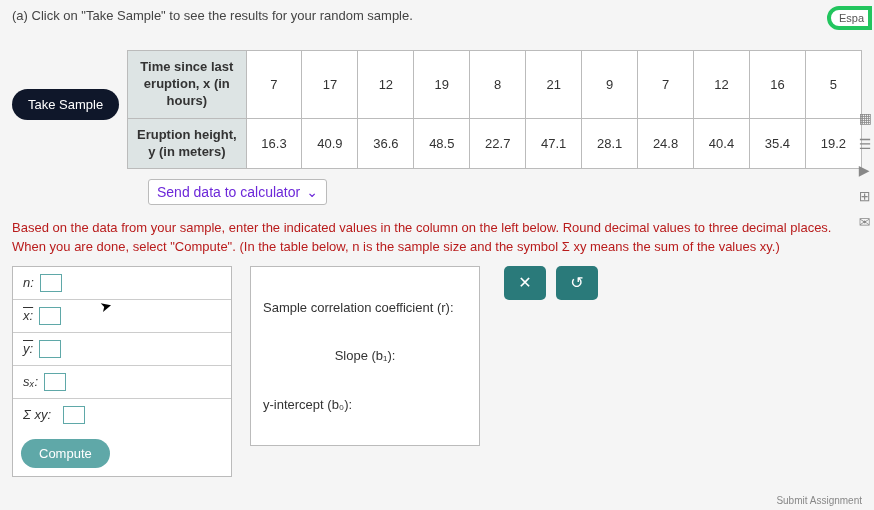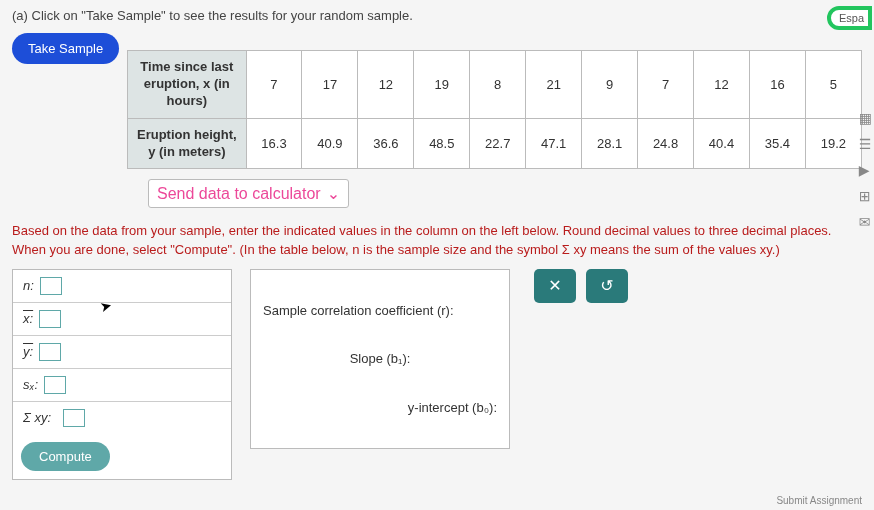--- a/index.html
+++ b/index.html
@@ -24,27 +24,28 @@
     font-size: 13px;
     color: #444;
     margin-bottom: 10px;
   }
   .top-area {
     display: flex;
     gap: 8px;
     align-items: flex-start;
   }
   .take-sample-btn {
-    background: #1d4ed8;
+    background: #0f172a;
     color: white;
     border: none;
     border-radius: 16px;
     padding: 8px 16px;
     font-size: 13px;
     cursor: pointer;
+    margin-top: 56px;
     white-space: nowrap;
   }
   .data-table {
     border-collapse: collapse;
     background: white;
     flex: 1;
     margin-top: 17px;
   }
   .data-table th, .data-table td {
     border: 1px solid #bbb;
@@ -60,22 +61,22 @@
     line-height: 1.3;
   }
   .data-table th.row-header.xy {
     font-style: italic;
   }
   .data-table td { width: 52px; }
   .send-link {
     display: inline-flex;
     align-items: center;
     gap: 6px;
-    color: #ec4899;
-    font-size: 16px;
+    color: #6d28d9;
+    font-size: 14px;
     margin-left: 136px;
     margin-top: 10px;
     cursor: pointer;
     border: 1px solid #bbb;
     background: white;
     padding: 4px 8px;
     border-radius: 3px;
   }
   .instruction {
     font-size: 13px;
@@ -117,21 +118,21 @@
     border: none;
     border-radius: 16px;
     padding: 7px 18px;
     font-size: 13px;
     margin: 8px;
     cursor: pointer;
   }
   .results-col {
     border: 1px solid #bbb;
     background: white;
-    width: 260px;
+    width: 230px;
     padding: 16px 12px;
     height: 180px;
     display: flex;
     flex-direction: column;
     justify-content: space-around;
     font-size: 13px;
   }
   .action-btns {
     display: flex;
     gap: 10px;
@@ -261,21 +262,21 @@
       <div class="row">
         <span>Σ xy:</span>
         <input style="">
       </div>
       <button class="compute-btn">Compute</button>
     </div>
 
     <div class="results-col">
       <div>Sample correlation coefficient (r):</div>
       <div style="text-align:center">Slope (b₁):</div>
-      <div style="text-align:right">y-intercept (b₀):</div>
+      <div style="text-align:left">y-intercept (b₀):</div>
     </div>
 
     <div class="action-btns">
       <button class="icon-btn">
         <span>✕</span>
       </button>
       <button class="icon-btn">
         <span>↺</span>
       </button>
     </div>

